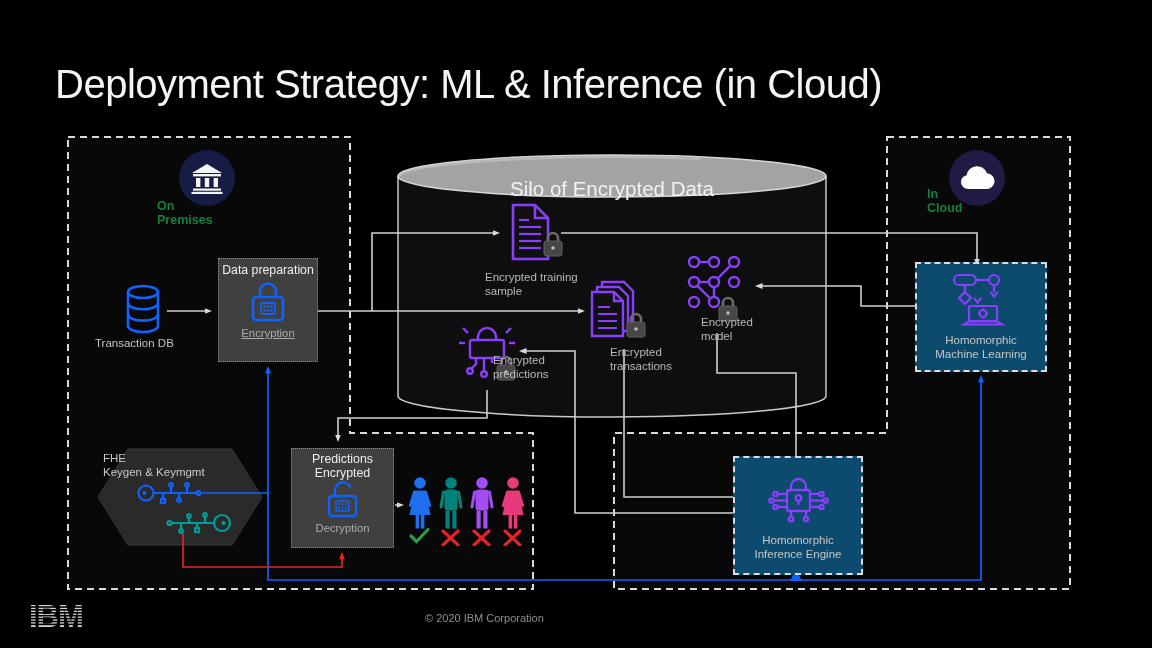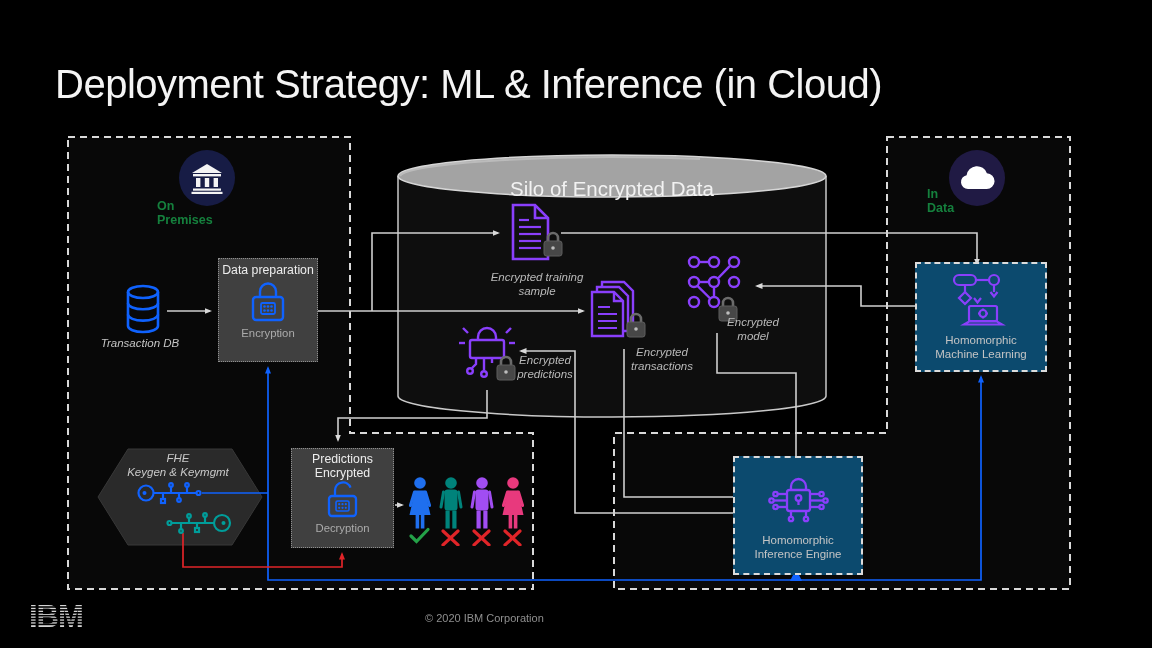--- a/index.html
+++ b/index.html
@@ -1,21 +1,21 @@
 <!DOCTYPE html>
 <html><head>
 <meta charset="utf-8">
 <style>
   html,body { margin:0; padding:0; background:#000; }
   #stage { position:relative; width:1152px; height:648px; background:#000; overflow:hidden;
            font-family:"Liberation Sans", sans-serif; }
   .abs { position:absolute; }
   #title { left:55px; top:62px; font-size:40px; color:#f4f4f4; letter-spacing:-0.5px; white-space:nowrap; }
   #silo-title { left:462px; top:177px; width:300px; text-align:center; font-size:20.5px; color:#f2f2f2; }
-  .cap { position:absolute; font-size:11.5px; color:#b9b9b9; line-height:13.5px; text-align:center;font-style:italic; }
+  .cap { position:absolute; font-size:11.5px; color:#b9b9b9; line-height:13.5px; text-align:left; }
   .zl  { position:absolute; font-size:12.5px; font-weight:bold; color:#15803d; line-height:13.5px; text-align:left; }
   .circle-badge { position:absolute; width:56px; height:56px; border-radius:50%;
                   display:flex; align-items:center; justify-content:center; }
   .solidbox { position:absolute; background:#404040; border:1px dotted #8f8f8f;
               display:flex; flex-direction:column; align-items:center; box-sizing:border-box; }
   .dashbox  { position:absolute; background:#0c4a6e; border:2px dashed #dcdcdc;
               display:flex; flex-direction:column; align-items:center; box-sizing:border-box; }
   .boxtitle { font-size:12.3px; color:#ededed; line-height:14px; text-align:center; margin-top:4px; }
   .boxsub   { font-size:11.3px; color:#ababab; text-align:center; }
   .dashcap  { font-size:11.5px; color:#c4c4c4; line-height:13.5px; text-align:center; }
@@ -110,47 +110,47 @@
     <div>Premises</div>
   </div>
 
   <div class="circle-badge" style="left:949px;top:150px;background:#201a44;">
     <svg width="36" height="26" viewBox="0 0 36 26" fill="#ffffff">
       <path d="M27.5,24 H9 a7,7 0 0 1 -1.4,-13.86 a10.5,10.5 0 0 1 20.3,-1.9 A6.5,6.5 0 0 1 27.5,24 Z"></path>
     </svg>
   </div>
   <div class="zl" style="left:927px;top:188px;width:100px;">
     <div>In</div>
-    <div>Data</div>
+    <div>Cloud</div>
   </div>
 
   <svg class="abs" style="left:121px;top:283px" width="44" height="52" viewBox="0 0 44 52" fill="none" stroke="#0f62fe" stroke-width="2.6">
     <ellipse cx="22" cy="9" rx="15" ry="6"></ellipse>
     <path d="M7,9 V43 a15,6 0 0 0 30,0 V9"></path>
     <path d="M7,20.3 a15,6 0 0 0 30,0"></path>
     <path d="M7,31.6 a15,6 0 0 0 30,0"></path>
   </svg>
-  <div class="cap" style="left:88px;top:337px;width:104px;color:#c4c4c4;">Transaction DB</div>
+  <div class="cap" style="left:95px;top:337px;width:104px;color:#c4c4c4;">Transaction DB</div>
 
   <div class="solidbox" style="left:218px;top:258px;width:100px;height:104px;">
     <div class="boxtitle">Data preparation</div>
     <svg width="44" height="46" viewBox="0 0 44 46" fill="none" stroke="#0f62fe" stroke-width="2.4" style="margin-top:1px;">
       <path d="M14,19 v-5.5 a8,8 0 0 1 16,0 V19"></path>
       <rect x="7" y="19" width="30" height="23" rx="3"></rect>
       <rect x="15" y="25" width="14" height="11" rx="1.5" stroke-width="1.8"></rect>
       <g fill="#0f62fe" stroke="none">
         <circle cx="18.5" cy="28.5" r="1.3"></circle>
           <circle cx="22" cy="28.5" r="1.3"></circle>
           <circle cx="25.5" cy="28.5" r="1.3"></circle>
         <circle cx="18.5" cy="32.5" r="1.3"></circle>
           <circle cx="22" cy="32.5" r="1.3"></circle>
           <circle cx="25.5" cy="32.5" r="1.3"></circle>
       </g>
     </svg>
-    <div class="boxsub" style="margin-top:3px;">Encryption</div>
+    <div class="boxsub" style="margin-top:3px;text-decoration:underline;">Encryption</div>
   </div>
 
   <div class="abs" style="left:507px;top:203px;width:60px;height:64px;">
     <svg width="46" height="58" viewBox="0 0 46 58" fill="none" stroke="#8a3ffc" stroke-width="2.6">
       <path d="M6,2 H28 L41,15 V56 H6 Z" fill="#101010"></path>
       <path d="M28,2 V15 H41"></path>
       <g stroke-width="2.2">
         <path d="M12,17 H22"></path>
           <path d="M12,24 H34"></path>
           <path d="M12,31 H34"></path>

